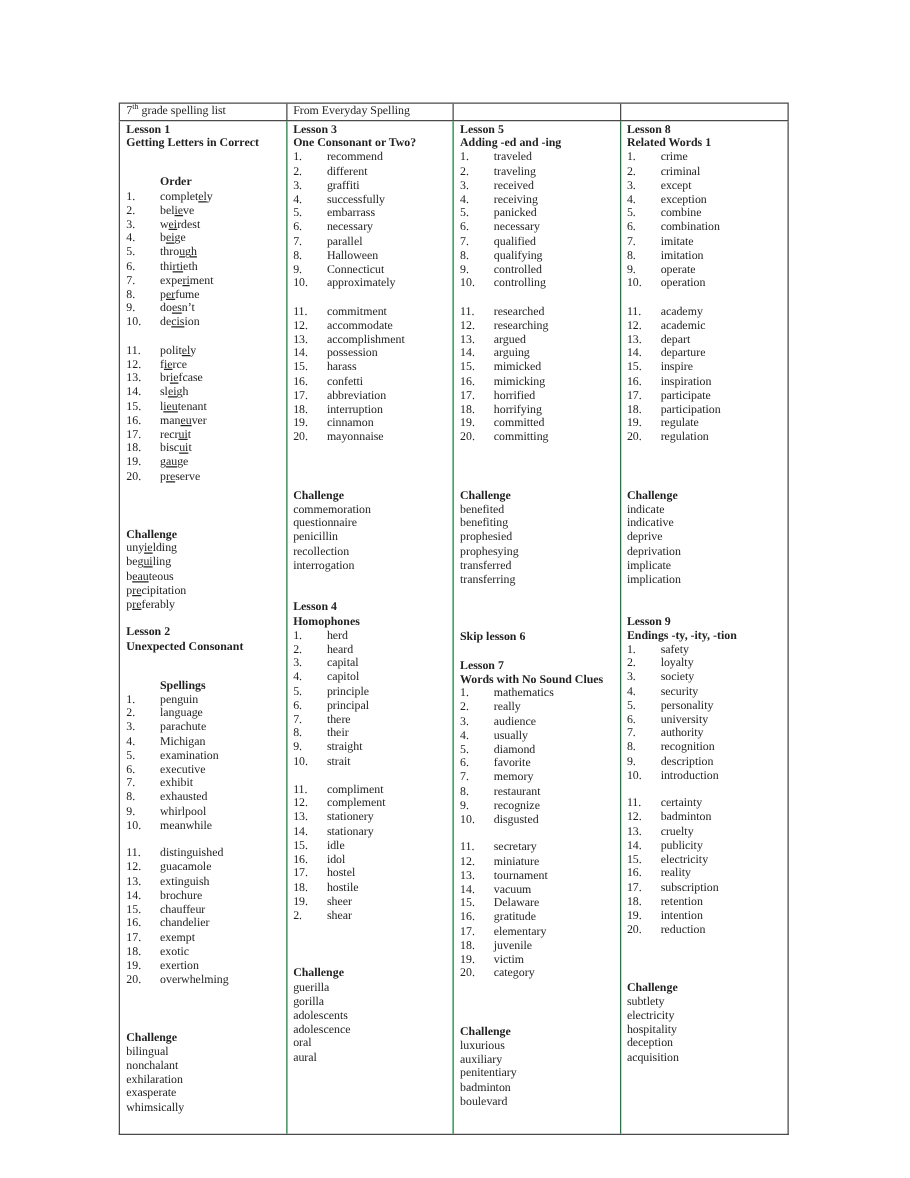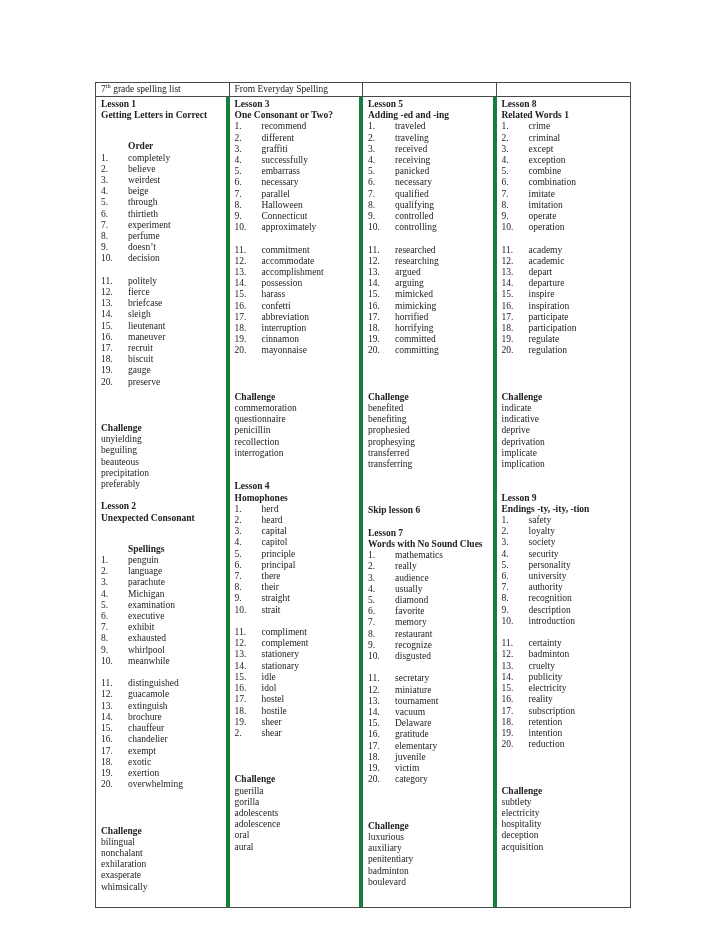--- a/index.html
+++ b/index.html
@@ -17,31 +17,31 @@
     font-size:9.5px;line-height:13px;height:13px;padding:0 0 0 5px;
     border-right:1px solid #4a4a4a;overflow:hidden;white-space:nowrap;
   }
   .header-cell:last-child{border-right:none;}
   .header-cell sup{font-size:6.5px;vertical-align:super;line-height:0;}
   .body-row{
     display:grid;grid-template-columns:1fr 1fr 1fr 1fr;
     border:1px solid #4a4a4a;border-top:none;box-sizing:border-box;
   }
   .col{
-    border-right:4px solid #15803d;padding:2px 2px 14px 5px;
+    border-right:1px solid #15803d;padding:2px 2px 14px 5px;
     font-size:9.5px;line-height:11.2px;overflow:hidden;
   }
   .col:last-child{border-right:none;}
   .title-line{font-weight:bold;white-space:nowrap;}
   .title-line.indent{padding-left:27px;margin-top:20px;}
   .item{display:flex;white-space:nowrap;}
   .item .num{width:27px;flex:none;}
   .challenge-header,.note{font-weight:bold;white-space:nowrap;margin-top:24px;}
   .challenge-word{white-space:nowrap;}
-  .ul{text-underline-offset:1px;}
+  .ul{text-decoration:underline;text-underline-offset:1px;}
 </style>
 </head>
 <body>
 
 <div class="sheet">
   <div class="header-row">
     <div class="header-cell"><span>7</span><sup>th</sup><span> grade spelling list</span></div>
     <div class="header-cell">From Everyday Spelling</div>
     <div class="header-cell"></div>
     <div class="header-cell"></div>

